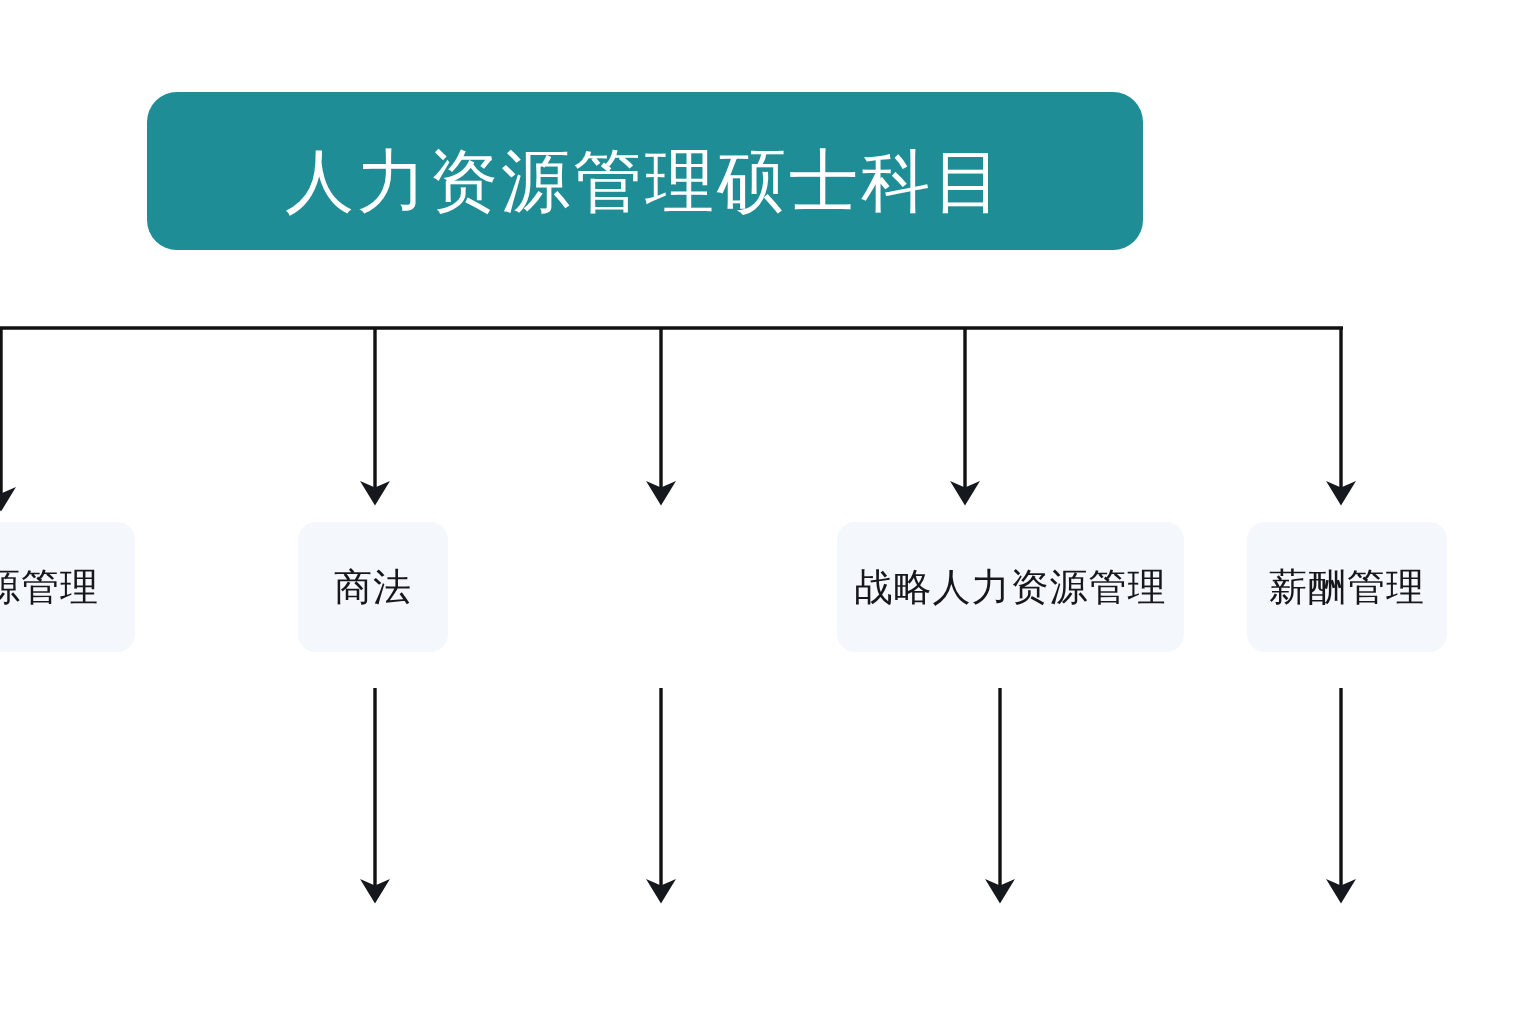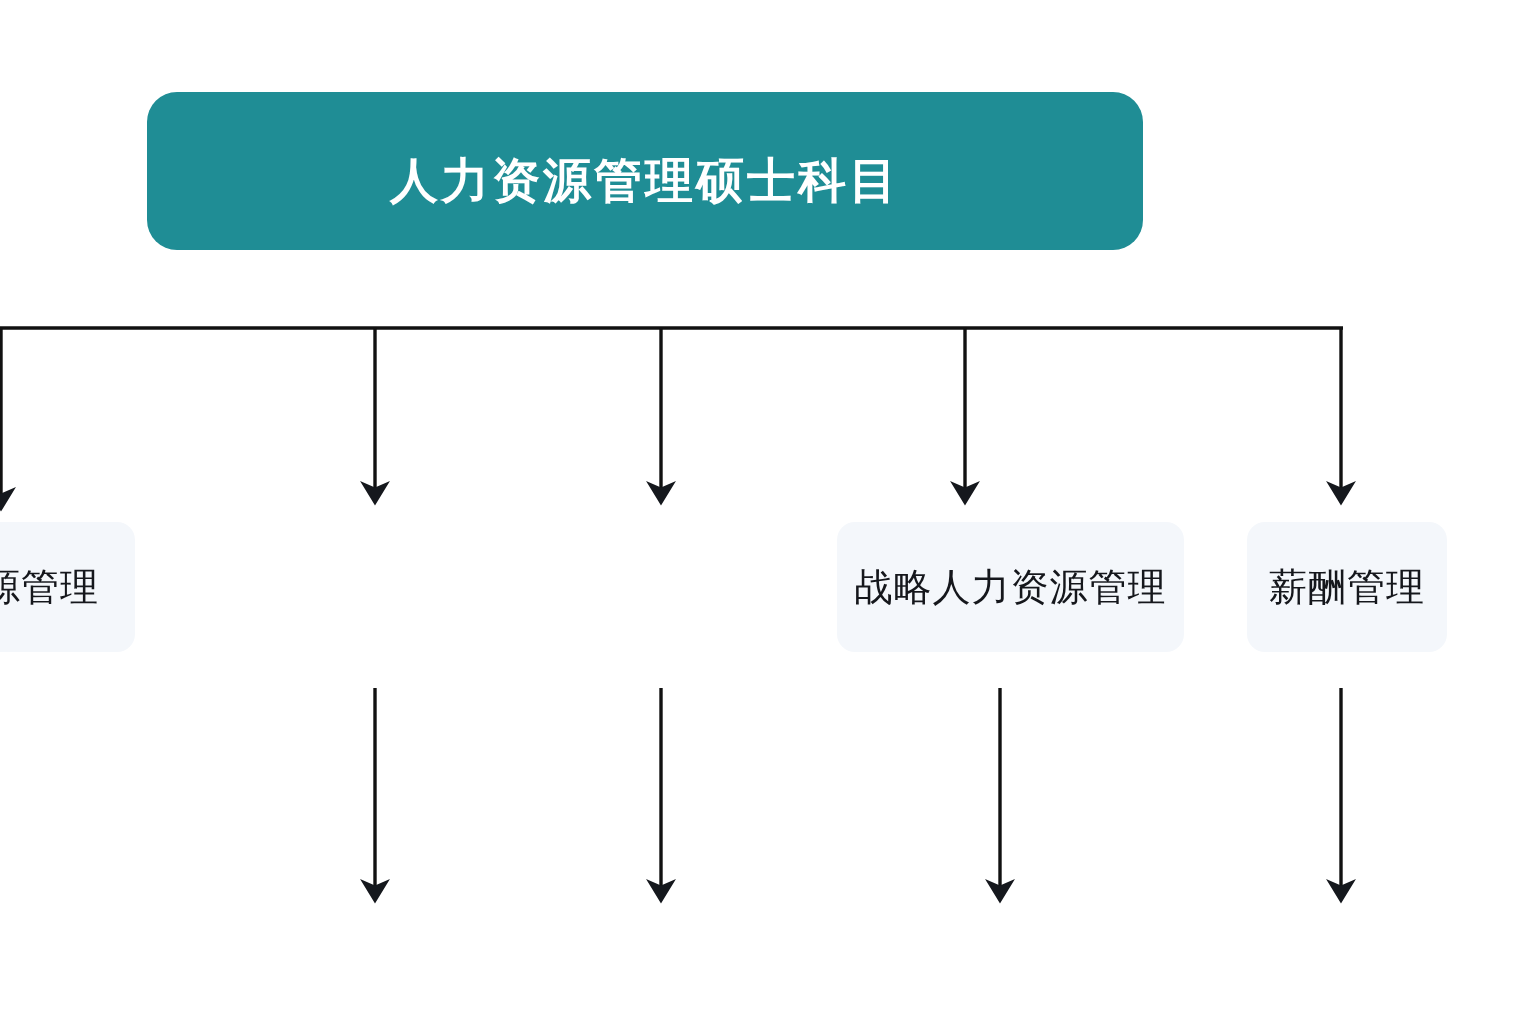--- a/index.html
+++ b/index.html
@@ -32,22 +32,22 @@
     height: 158px;
     background: #1f8d95;
     border-radius: 30px;
     display: flex;
     align-items: center;
     justify-content: center;
     box-sizing: border-box;
   }
   .title-text {
     color: #ffffff;
-    font-size: 48px;
-    font-weight: bold;
+    font-size: 69px;
+    font-weight: normal;
     letter-spacing: 3px;
     line-height: 1;
     white-space: nowrap;
     text-align: center;
     margin-top: 20px;
   }
 
   
   #connectors {
     position: absolute;
@@ -120,20 +120,23 @@
   </svg>
 
   <div class="title-banner">
     <span class="title-text">人力资源管理硕士科目</span>
   </div>
 
   <div class="node-box node-0">
     <span class="node-label">源管理</span>
   </div>
 
+  <div class="node-box node-1">
+    <span class="node-label">商法</span>
+  </div>
 
 
   <div class="node-box node-4">
     <span class="node-label">薪酬管理</span>
   </div>
 
   <div class="node-box node-3">
     <span class="node-label">战略人力资源管理</span>
   </div>
 

